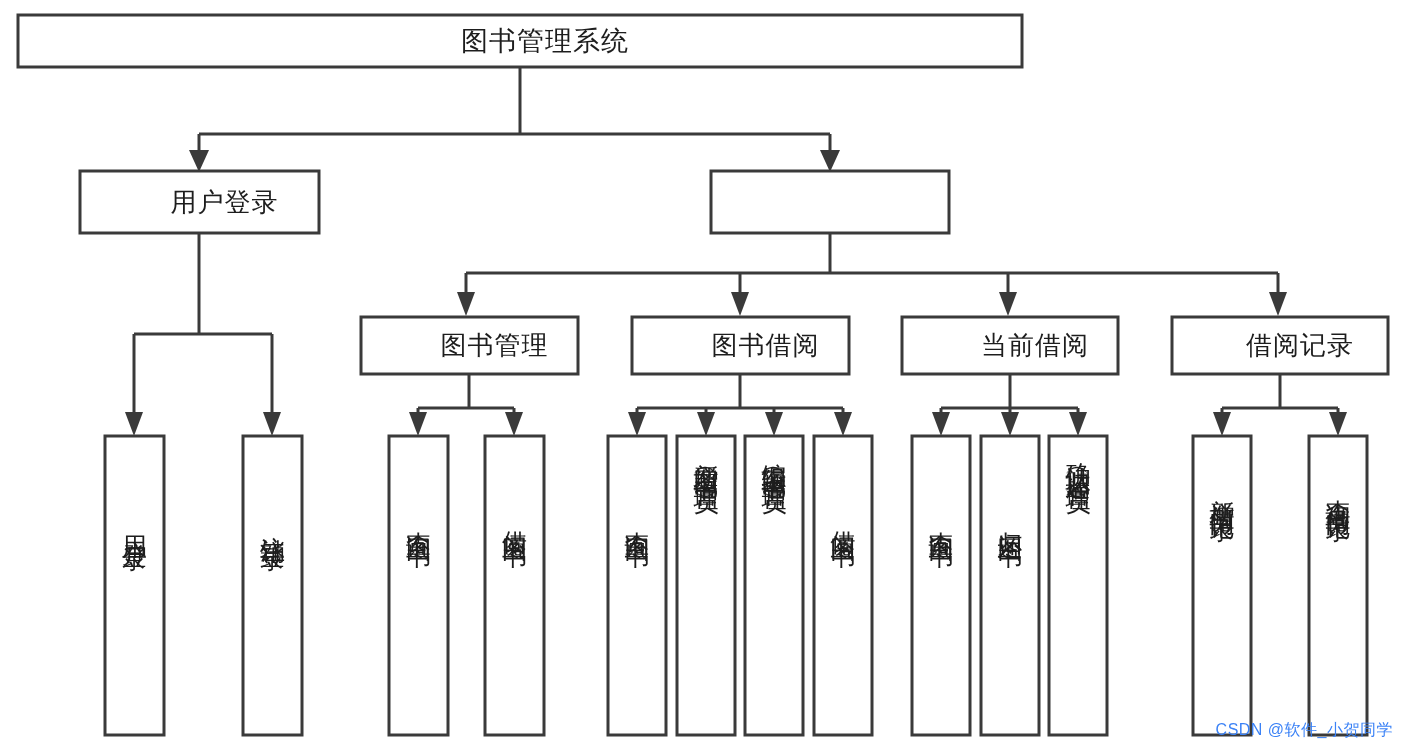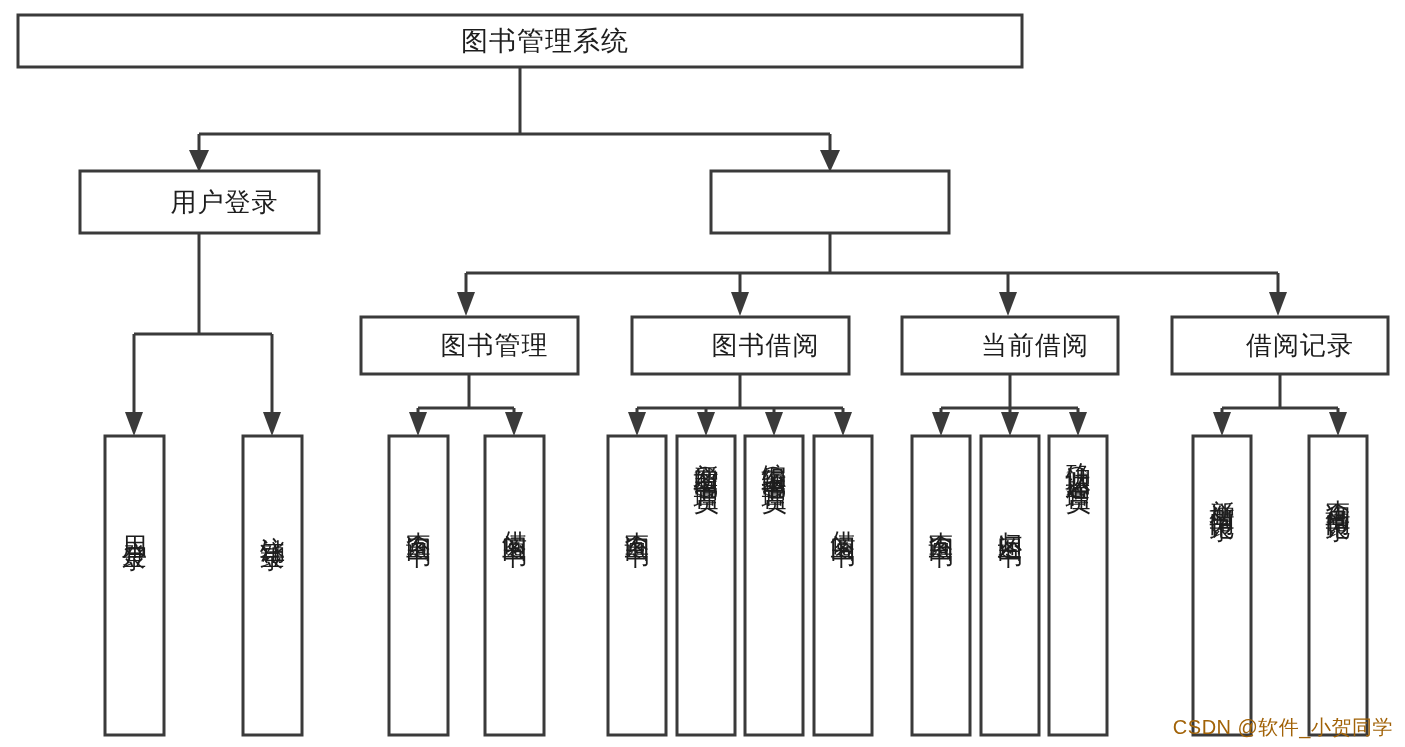--- a/index.html
+++ b/index.html
@@ -71,22 +71,22 @@
     margin-left: 25px;
   }
   .title-label {
     font-size: 27px;
   }
   #watermark {
     position: absolute;
     right: 12px;
     bottom: 6px;
     font-family: "Liberation Sans", "DejaVu Sans", sans-serif;
-    font-size: 20px;
-    color: #a16207;
+    font-size: 16px;
+    color: #3b82f6;
     letter-spacing: 0.5px;
     white-space: nowrap;
     pointer-events: none;
   }
 </style>
 </head>
 <body>
 
 <div id="diagram-root">
 

